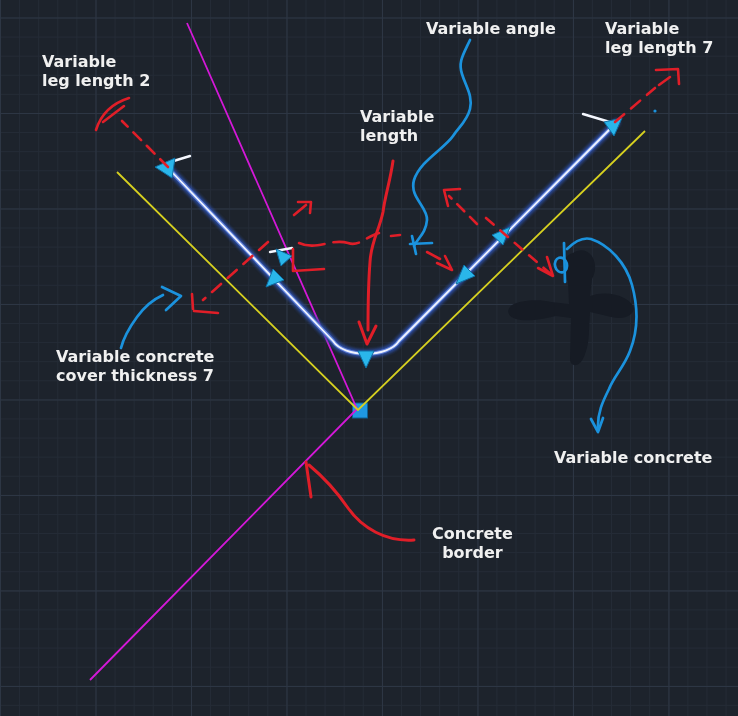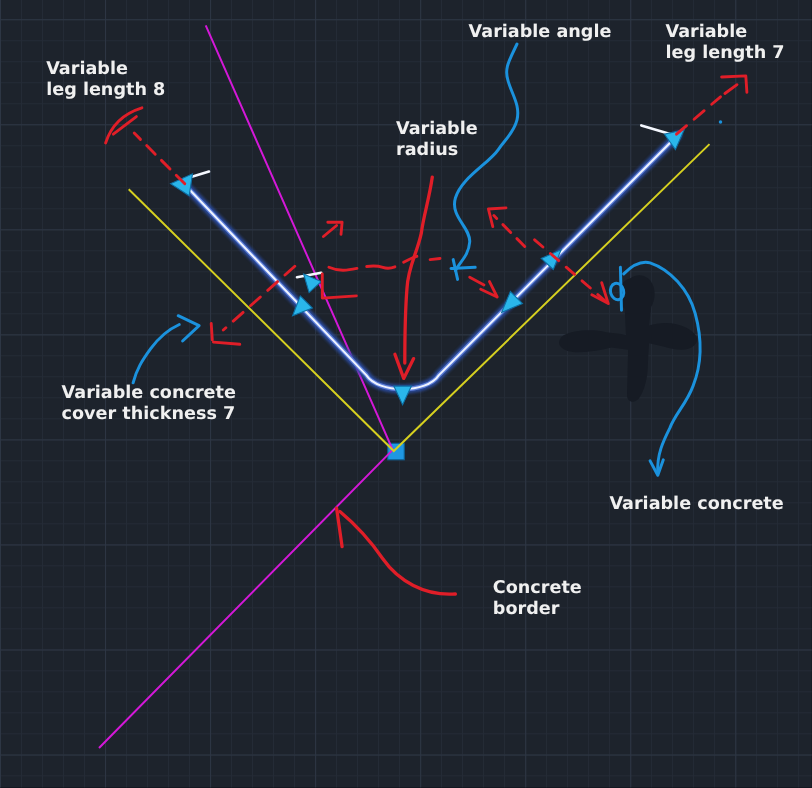--- a/index.html
+++ b/index.html
@@ -108,44 +108,44 @@
       <ellipse cx="561" cy="265" rx="6" ry="7.5" transform="rotate(-15 561 265)"></ellipse>
       <path d="M567,249 C575,241 583,237 591,239 C609,245 626,263 632,285 C638,307 638,331 630,351
            C624,367 614,376 609,389 C603,401 597,413 598,430"></path>
       <path d="M598,432 L591,419 M598,432 L603,418"></path>
       <circle cx="655" cy="111" r="1.6" stroke="none" fill="#1b92dd"></circle>
     </g>
   </svg>
 
   <div class="label" style="left:42px;top:52px;">
     <span>Variable</span>
-    <span>leg length 8</span>
+    <span>leg length 2</span>
   </div>
 
   <div class="label" style="left:426px;top:19px;">
     <span>Variable angle</span>
   </div>
 
   <div class="label" style="left:605px;top:19px;">
     <span>Variable</span>
     <span>leg length 7</span>
   </div>
 
   <div class="label" style="left:360px;top:107px;">
     <span>Variable</span>
-    <span>radius</span>
+    <span>length</span>
   </div>
 
   <div class="label" style="left:56px;top:347px;">
     <span>Variable concrete</span>
     <span>cover thickness 7</span>
   </div>
 
   <div class="label" style="left:554px;top:448px;">
     <span>Variable concrete</span>
   </div>
 
-  <div class="label" style="left:448px;top:524px;">
+  <div class="label" style="left:432px;top:524px;text-align:center;">
     <span>Concrete</span>
     <span>border</span>
   </div>
 
 </div>
 
 </body></html>

